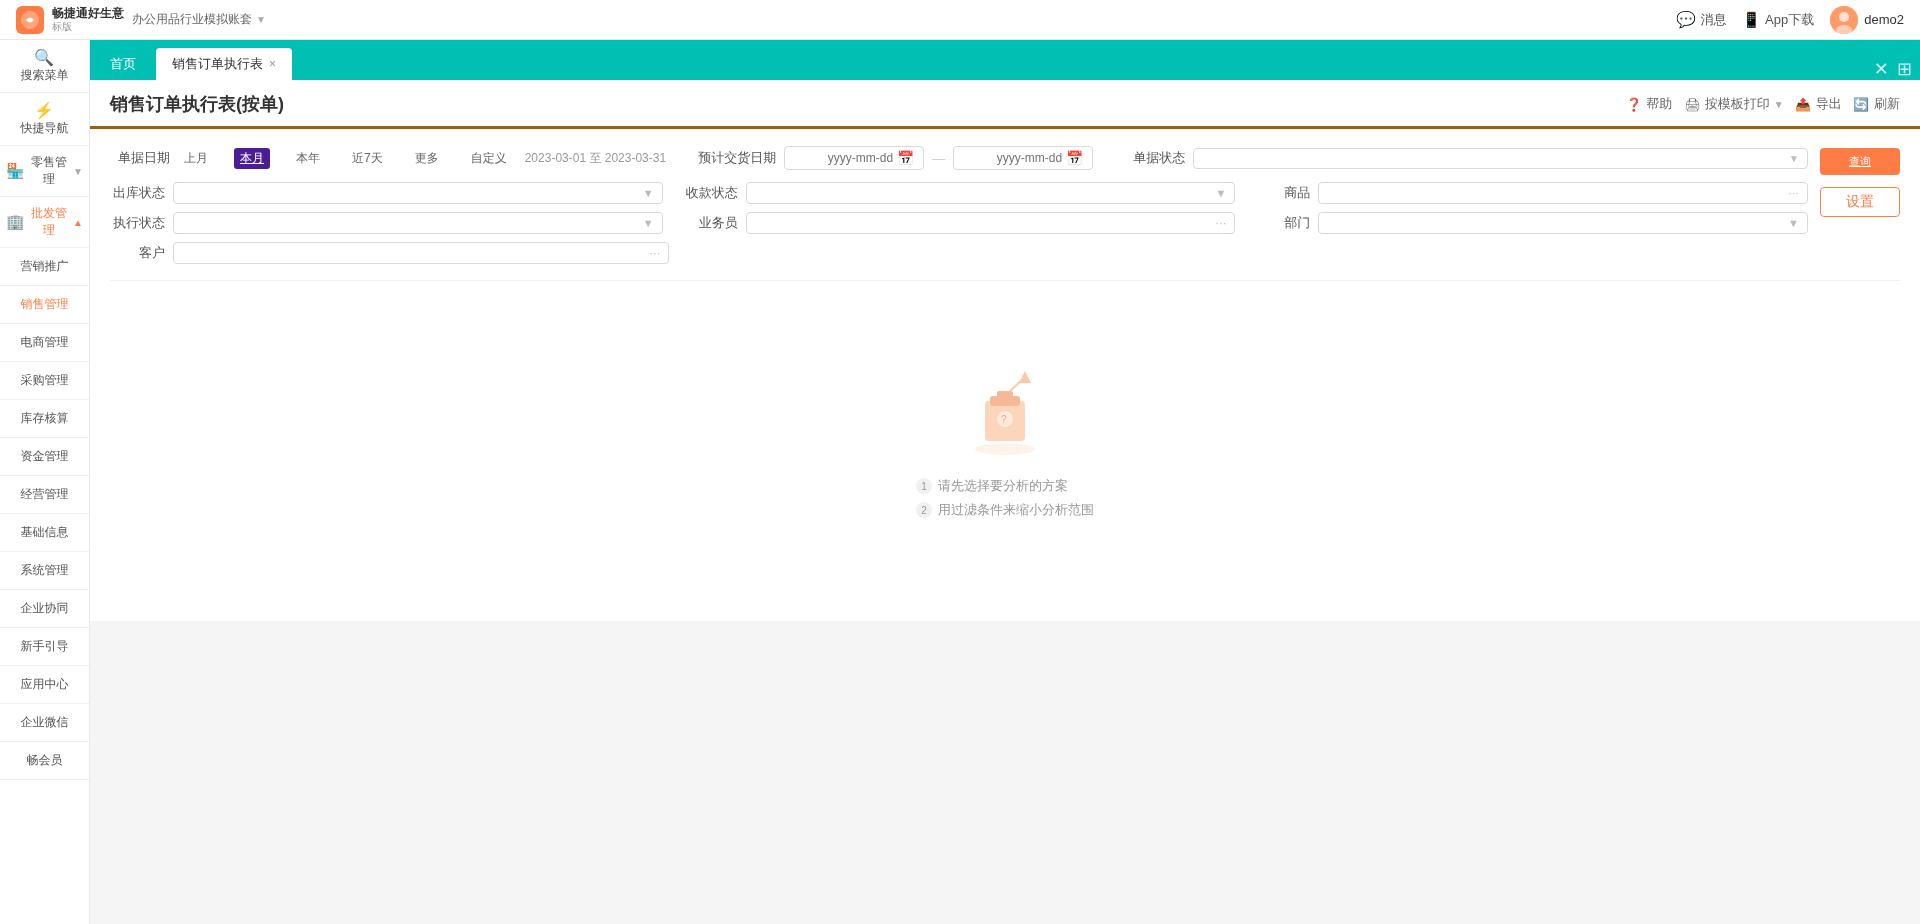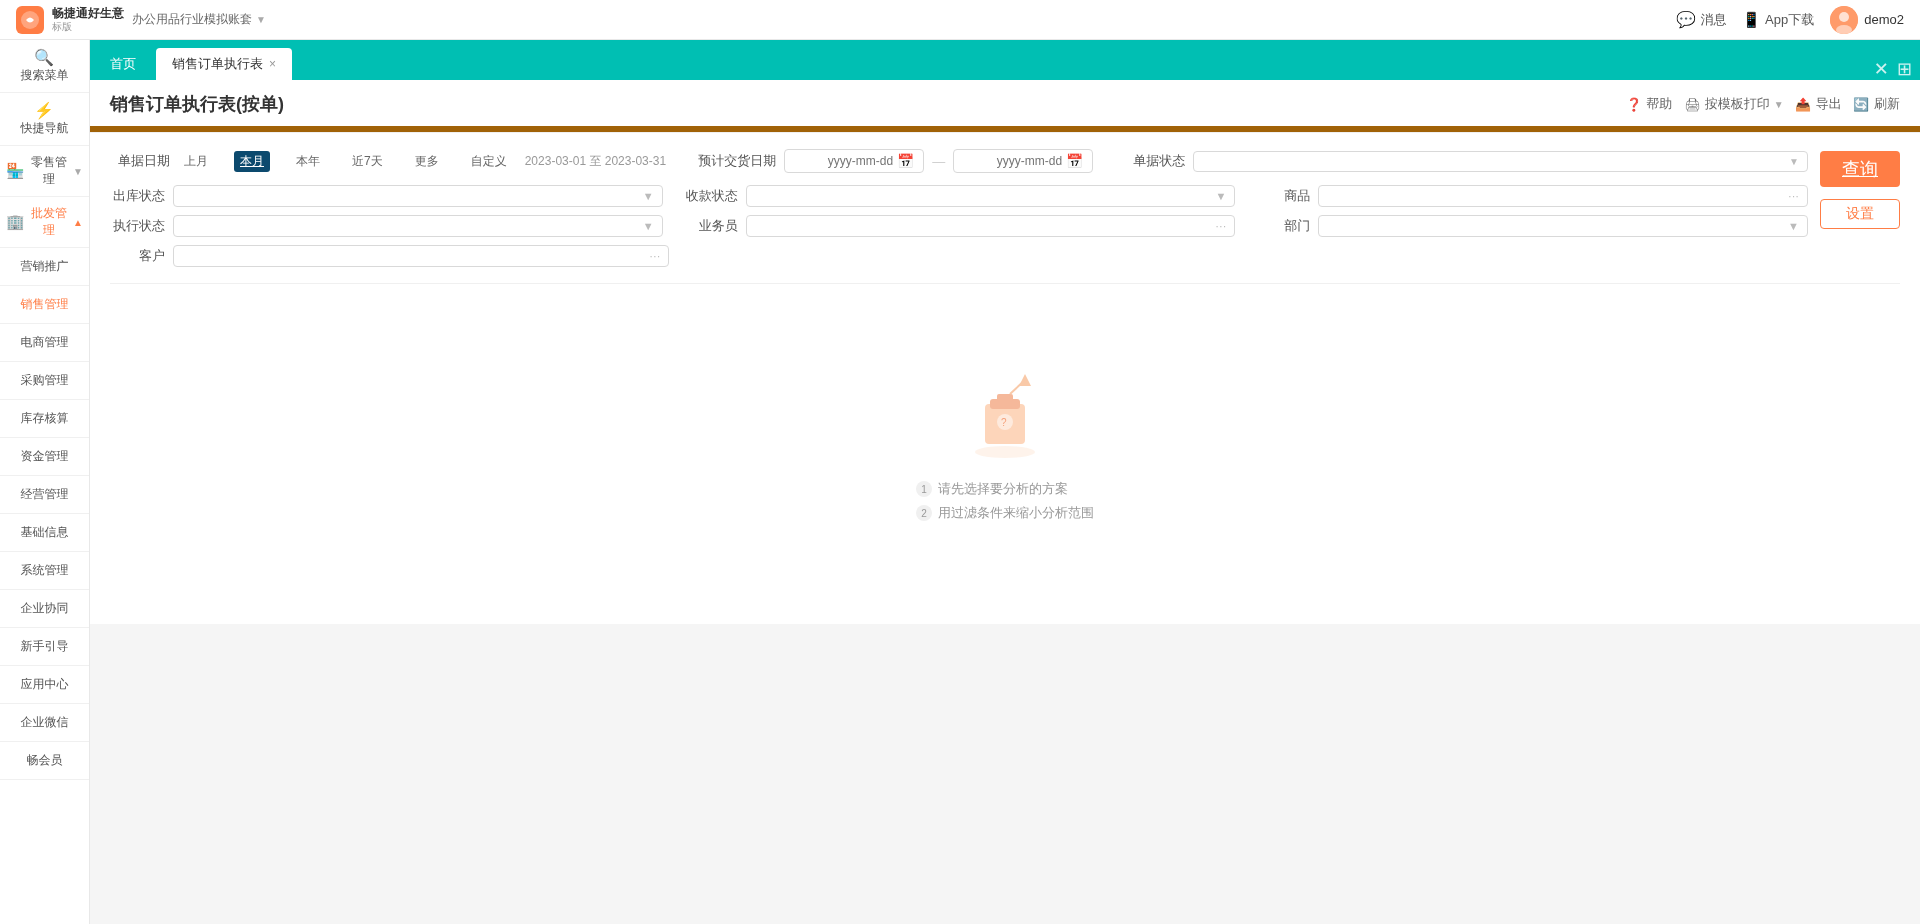--- a/index.html
+++ b/index.html
@@ -39,21 +39,21 @@
     .tab-item .tab-close { color: #999; font-size: 12px; cursor: pointer; }
     .tab-home { height: 32px; padding: 0 16px; display: flex; align-items: center; cursor: pointer; font-size: 13px; color: #fff; background: transparent; border-radius: 4px 4px 0 0; margin-left: 4px; }
     .tab-right-actions { margin-left: auto; display: flex; align-items: center; padding-right: 8px; gap: 8px; }
     .tab-right-btn { color: rgba(255,255,255,0.8); cursor: pointer; font-size: 16px; }
 
     
     .page-content { flex: 1; overflow-y: auto; background: #f5f5f5; }
     .page-inner { margin: 0; background: #fff; }
 
     
-    .page-header { display: flex; align-items: center; justify-content: space-between; padding: 12px 20px 10px; background: #fff; border-bottom: 6px solid #a16207; }
+    .page-header { display: flex; align-items: center; justify-content: space-between; padding: 12px 20px 10px; background: #fff; border-bottom: 3px solid #a16207; }
     .page-title { font-size: 18px; font-weight: bold; color: #333; }
     .page-header-actions { display: flex; align-items: center; gap: 12px; }
     .header-action-btn { display: flex; align-items: center; gap: 4px; color: #666; font-size: 13px; cursor: pointer; }
 
     
     .two-panel { display: flex; flex: 1; }
 
     
     .left-panel { width: 200px; background: #fff; border-right: 1px solid #e8e8e8; padding: 10px 0; }
     .left-panel-header { display: flex; align-items: center; justify-content: space-between; padding: 6px 12px; }
@@ -72,21 +72,21 @@
     .filter-label { font-size: 13px; color: #555; white-space: nowrap; min-width: 60px; text-align: right; }
     .filter-date-group { display: flex; align-items: center; gap: 20px; }
     .date-tab { padding: 2px 6px; font-size: 12px; color: #666; cursor: pointer; border-radius: 2px; }
     .date-tab.active { background: #ff7d45; color: #fff; border-radius: 3px; }
     .date-input-wrap { display: flex; align-items: center; border: 1px solid #d9d9d9; border-radius: 4px; padding: 3px 8px; gap: 4px; min-width: 140px; }
     .date-input-wrap input { border: none; outline: none; font-size: 12px; color: #999; width: 100px; background: transparent; text-align: right; }
     .date-sep { color: #ccc; }
     .filter-select { display: flex; align-items: center; border: 1px solid #d9d9d9; border-radius: 4px; padding: 4px 8px; min-width: 180px; cursor: pointer; justify-content: space-between; gap: 6px; }
     .filter-select-text { font-size: 12px; color: #bbb; flex: 1; }
     .filter-select-arrow { color: #bbb; font-size: 10px; }
-    .btn-query { background: #ff7d45; color: #fff; border: none; padding: 6px 20px; border-radius: 4px; cursor: pointer; font-size: 18px; display: block; width: 80px; text-align: center; text-decoration: underline; }
+    .btn-query { background: #ff7d45; color: #fff; border: none; padding: 6px 20px; border-radius: 4px; cursor: pointer; font-size: 11px; display: block; width: 80px; text-align: center; text-decoration: underline; }
     .btn-settings { background: #fff; color: #ff7d45; border: 1px solid #ff7d45; padding: 5px 14px; border-radius: 4px; cursor: pointer; font-size: 14px; margin-top: 6px; display: block; width: 80px; text-align: center; }
     .collapse-more { text-align: center; padding: 8px; color: #666; font-size: 12px; cursor: pointer; border-top: 1px solid #f0f0f0; margin-top: 4px; }
 
     
     .filter-grid { display: grid; grid-template-columns: 1fr 1fr 1fr; gap: 12px 20px; margin-bottom: 8px; }
     .filter-cell { display: flex; align-items: center; gap: 8px; }
     .filter-cell-label { font-size: 13px; color: #555; white-space: nowrap; min-width: 55px; text-align: right; }
     .filter-input-wrap { flex: 1; display: flex; align-items: center; border: 1px solid #d9d9d9; border-radius: 4px; padding: 4px 8px; cursor: pointer; justify-content: space-between; }
     .filter-input-text { font-size: 12px; color: #bbb; flex: 1; }
     .filter-icon { color: #bbb; font-size: 11px; }
@@ -266,21 +266,21 @@
           <div class="right-panel">
             <div style="display:flex;gap:12px;">
               <div style="flex:1;">
 
                 <div class="filter-row">
 
                   <div class="filter-section">
                     <span class="filter-label">单据日期</span>
                     <div class="filter-date-group">
                       <span class="date-tab">上月</span>
-                      <span class="date-tab active" style="background:#0c4a6e;color:#fff;padding:2px 6px;border-radius:3px;text-decoration:underline;">本月</span>
+                      <span class="date-tab active" style="background:#4c1d95;color:#fff;padding:2px 6px;border-radius:3px;text-decoration:underline;">本月</span>
                       <span class="date-tab">本年</span>
                       <span class="date-tab">近7天</span>
                       <span class="date-tab">更多</span>
                       <span class="date-tab">自定义</span>
                     </div>
                     <span style="font-size:12px;color:#999;margin-left:4px;">2023-03-01 至 2023-03-31</span>
                   </div>
 
                   <div class="filter-section" style="margin-left:20px;">
                     <span class="filter-label">预计交货日期</span>

